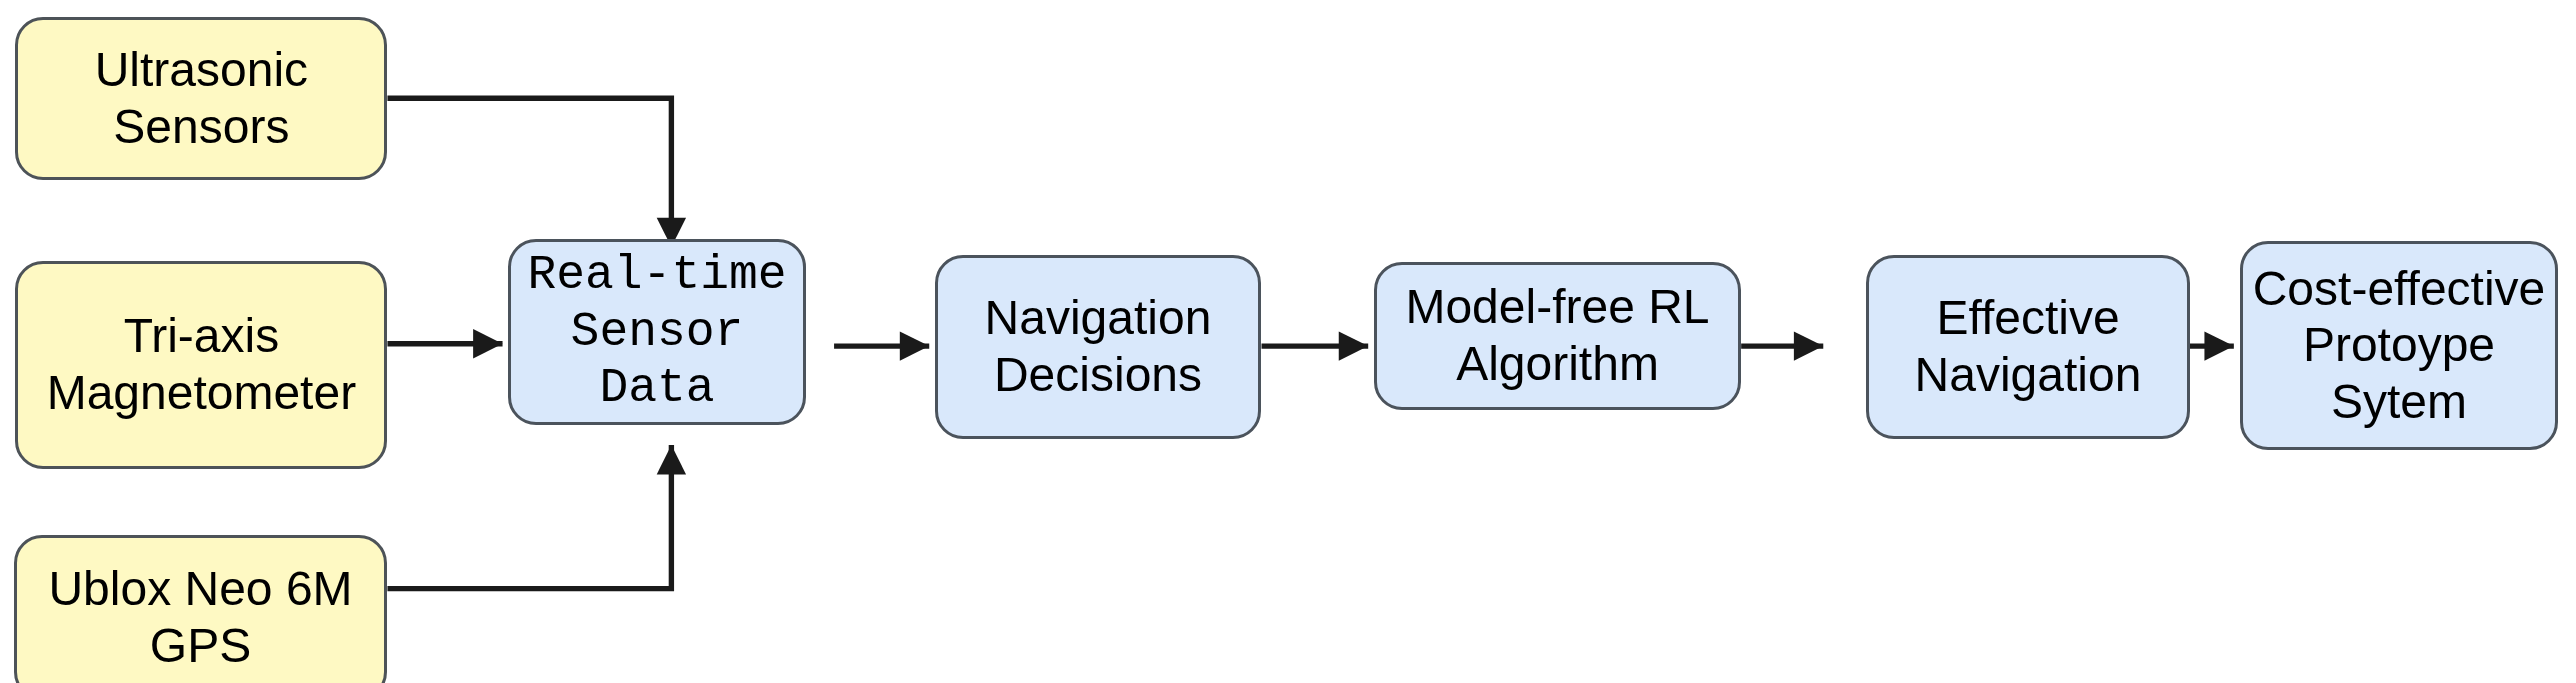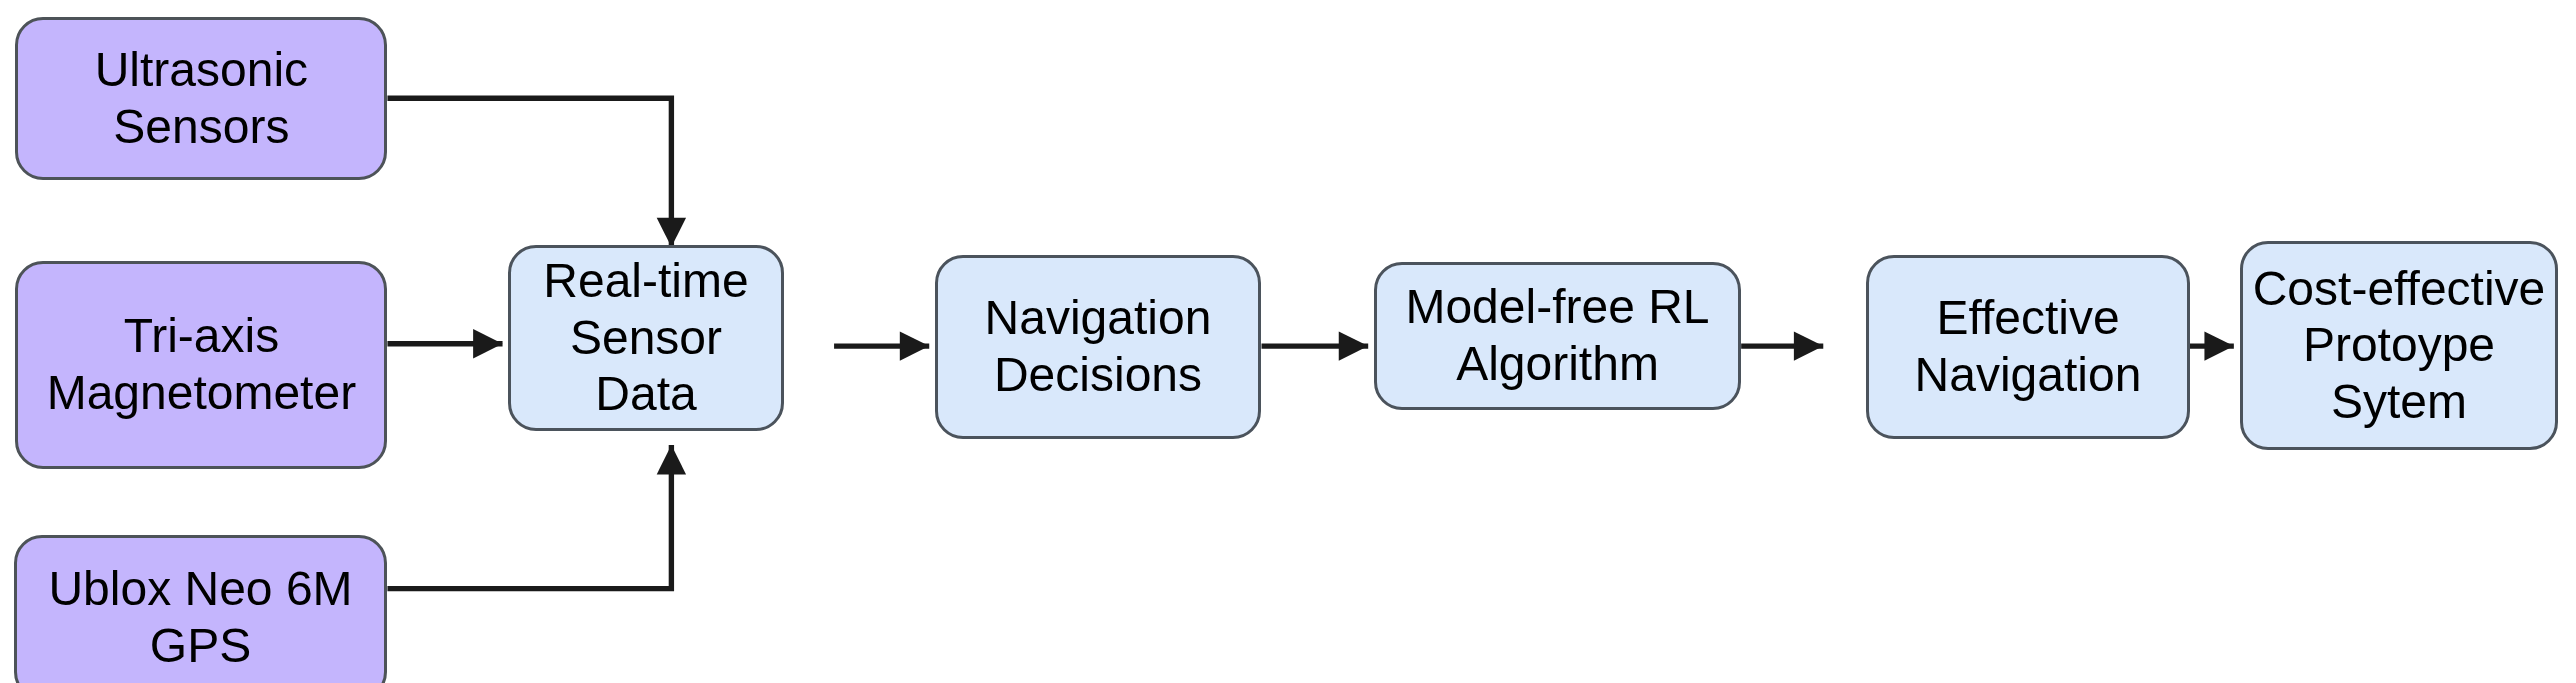--- a/index.html
+++ b/index.html
@@ -32,21 +32,21 @@
     justify-content: center;
     text-align: center;
     color: #000000;
     font-size: 48px;
     line-height: 1.18;
   }
   .node .label {
     white-space: pre-line;
     padding: 0 7.7px;
   }
-  .node.gray { background: #c4b5fd; }
+  .node.gray { background: #fef9c3; }
   .node.blue { background: #d9e8fb; border-color: #4b535c; }
 </style>
 </head>
 <body>
 
 <div class="canvas">
 
   <svg class="edge-layer" viewBox="0 0 3355 890" xmlns="http://www.w3.org/2000/svg">
     <defs>
       <marker id="arrow" viewBox="0 0 12 12" refX="11" refY="6" markerWidth="46" markerHeight="46" orient="auto" markerUnits="userSpaceOnUse">
@@ -70,21 +70,21 @@
   <div class="node gray" style="left:15.4px; top:261px; width:372px; height:208px;">
     <span class="label">Tri-axis
 Magnetometer</span>
   </div>
 
   <div class="node gray" style="left:14px; top:507px; width:373px; height:165px;margin-top:28px;">
     <span class="label">Ublox Neo 6M
 GPS</span>
   </div>
 
-  <div class="node blue" style="left:508px; top:245px; width:276px; height:186px;">
+  <div class="node blue" style="left:508px; top:239px; width:298px; height:186px;font-family:Liberation Mono, monospace;">
     <span class="label">Real-time
 Sensor Data</span>
   </div>
 
   <div class="node blue" style="left:935px; top:255px; width:326px; height:184px;">
     <span class="label">Navigation
 Decisions</span>
   </div>
 
   <div class="node blue" style="left:1374px; top:262px; width:367px; height:148px;">

